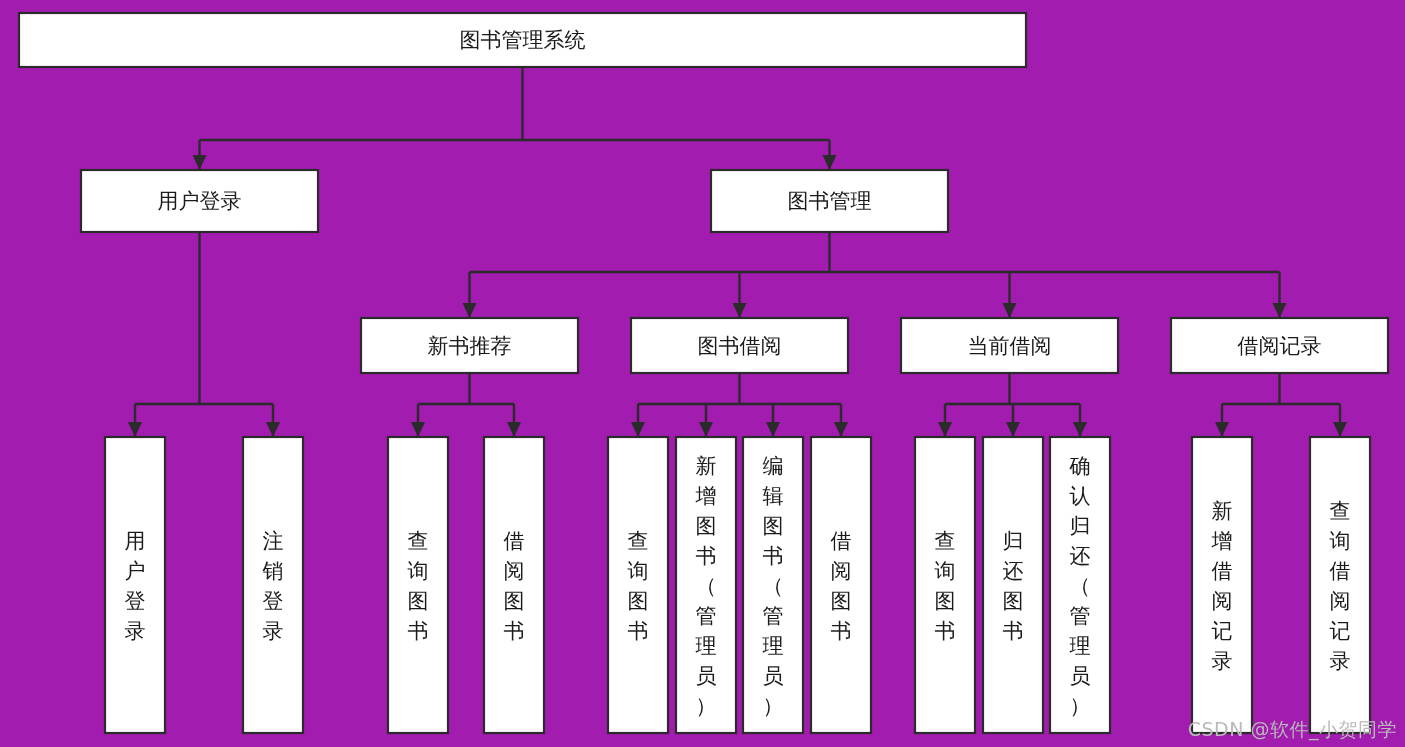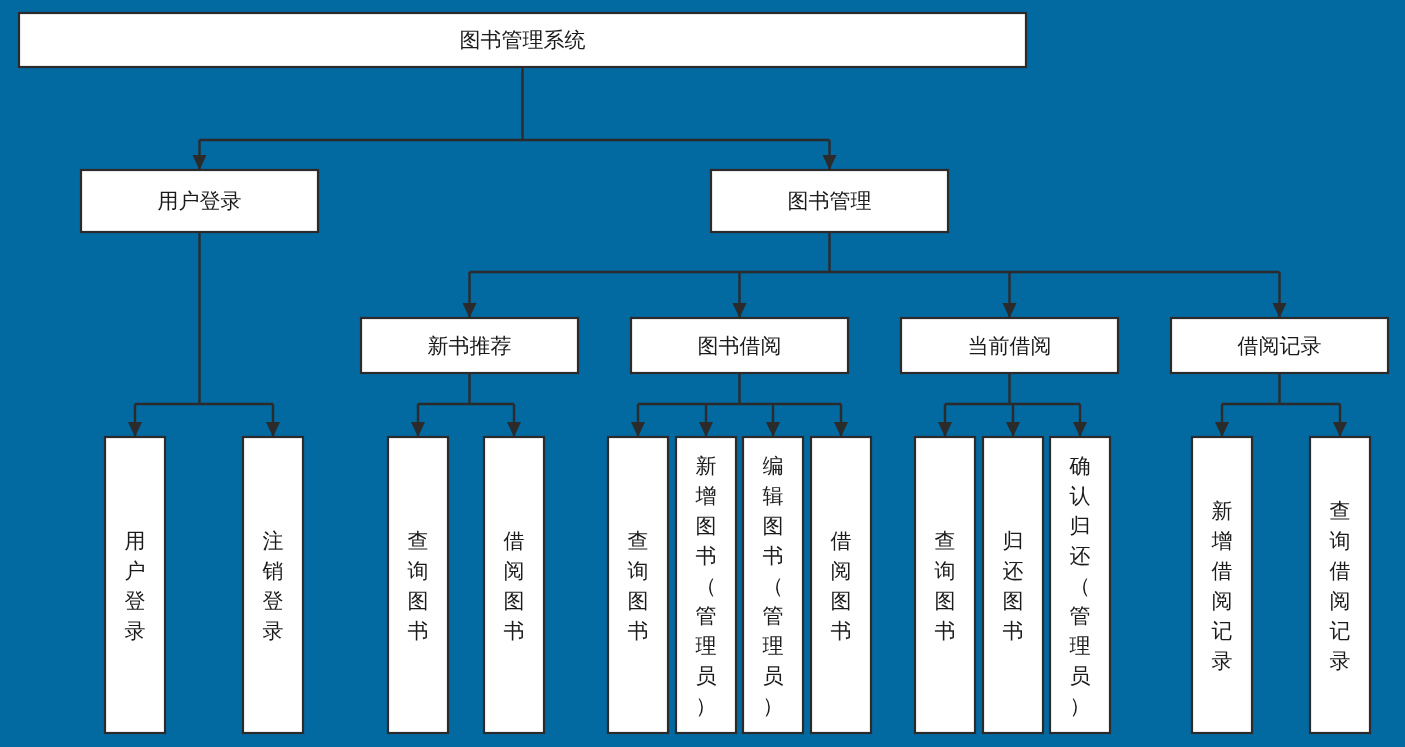--- a/index.html
+++ b/index.html
@@ -8,21 +8,21 @@
     padding: 0;
     background: #ffffff;
   }
   body {
     font-family: "DejaVu Sans", "Liberation Sans", sans-serif;
   }
   #diagram-root {
     position: relative;
     width: 1405px;
     height: 747px;
-    background: #0369a1;
+    background: #a21caf;
     overflow: hidden;
   }
   svg#tree-svg {
     position: absolute;
     left: 0;
     top: 0;
     width: 1405px;
     height: 747px;
     display: block;
   }
@@ -206,14 +206,15 @@
           <rect x="1192" y="437" width="60" height="296" class="node-box"></rect>
           <text x="1222" y="518.4" class="node-label-vertical"><tspan x="1222" dy="0">新</tspan><tspan x="1222" dy="30">增</tspan><tspan x="1222" dy="30">借</tspan><tspan x="1222" dy="30">阅</tspan><tspan x="1222" dy="30">记</tspan><tspan x="1222" dy="30">录</tspan></text>
         </g>
         <g>
           <rect x="1310" y="437" width="60" height="296" class="node-box"></rect>
           <text x="1340" y="518.4" class="node-label-vertical"><tspan x="1340" dy="0">查</tspan><tspan x="1340" dy="30">询</tspan><tspan x="1340" dy="30">借</tspan><tspan x="1340" dy="30">阅</tspan><tspan x="1340" dy="30">记</tspan><tspan x="1340" dy="30">录</tspan></text>
         </g>
       </g>
   </svg>
 
+  <div class="watermark">CSDN @软件_小贺同学</div>
 
 </div>
 
 </body></html>

